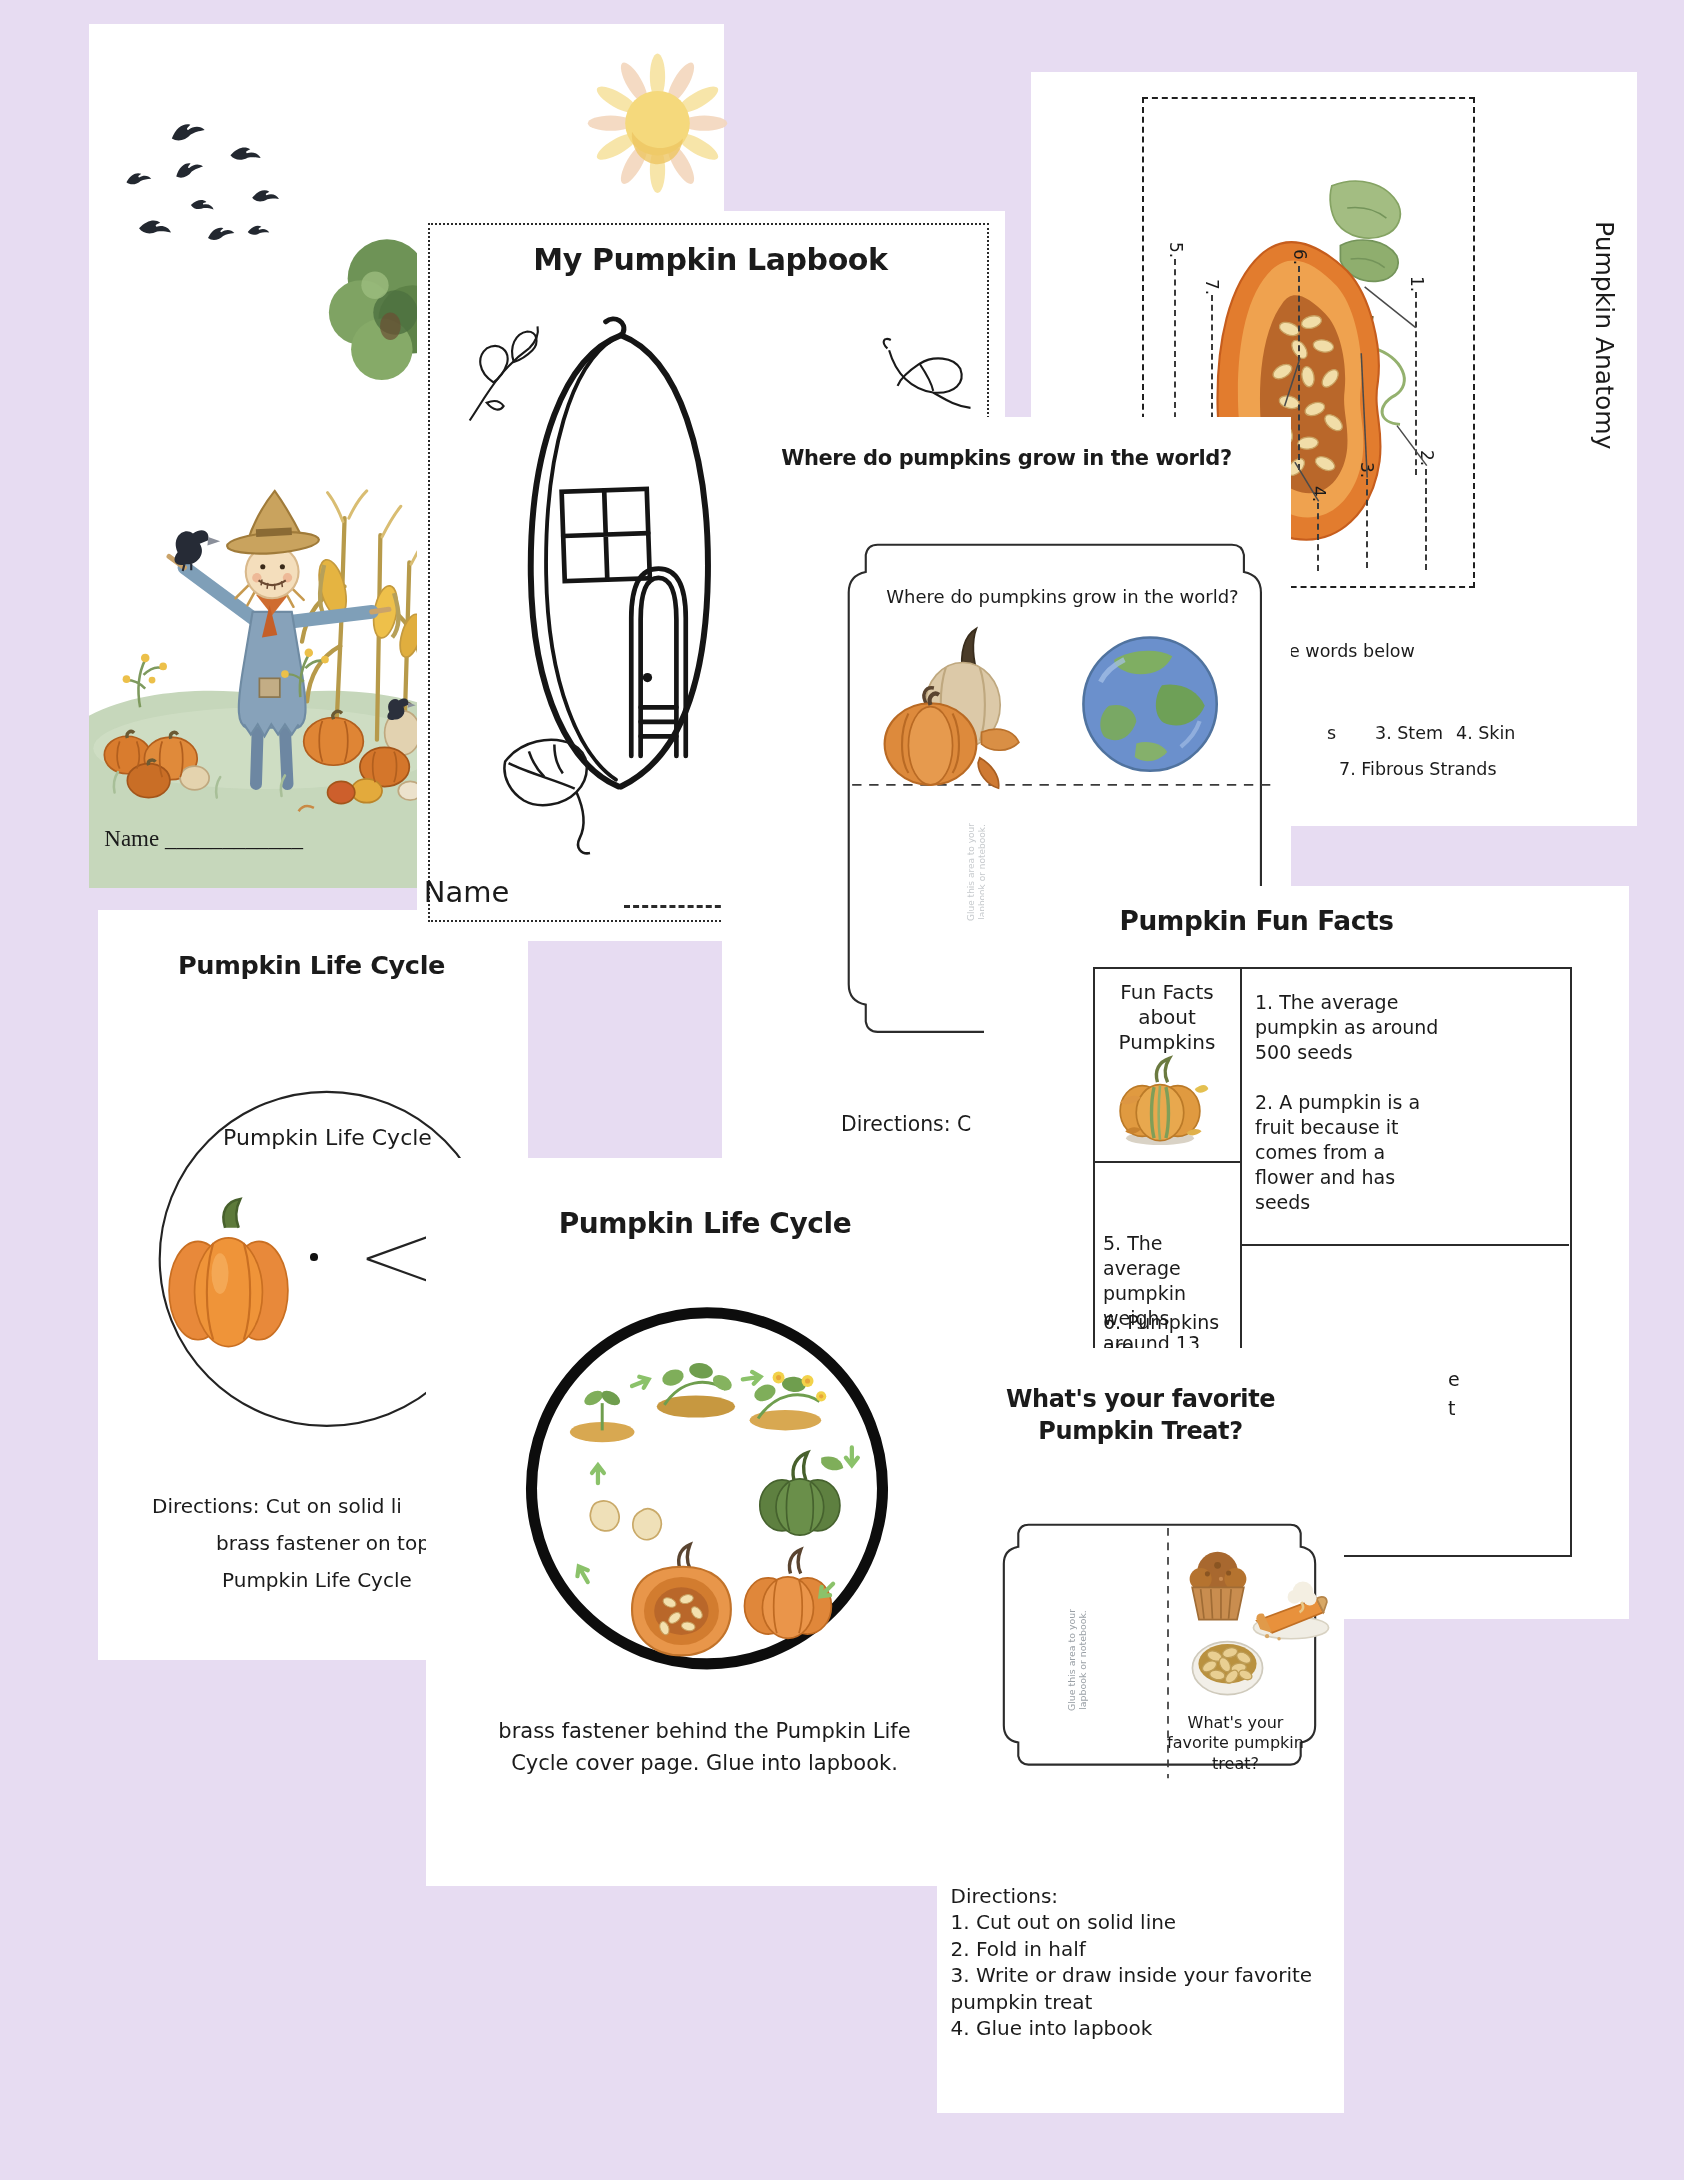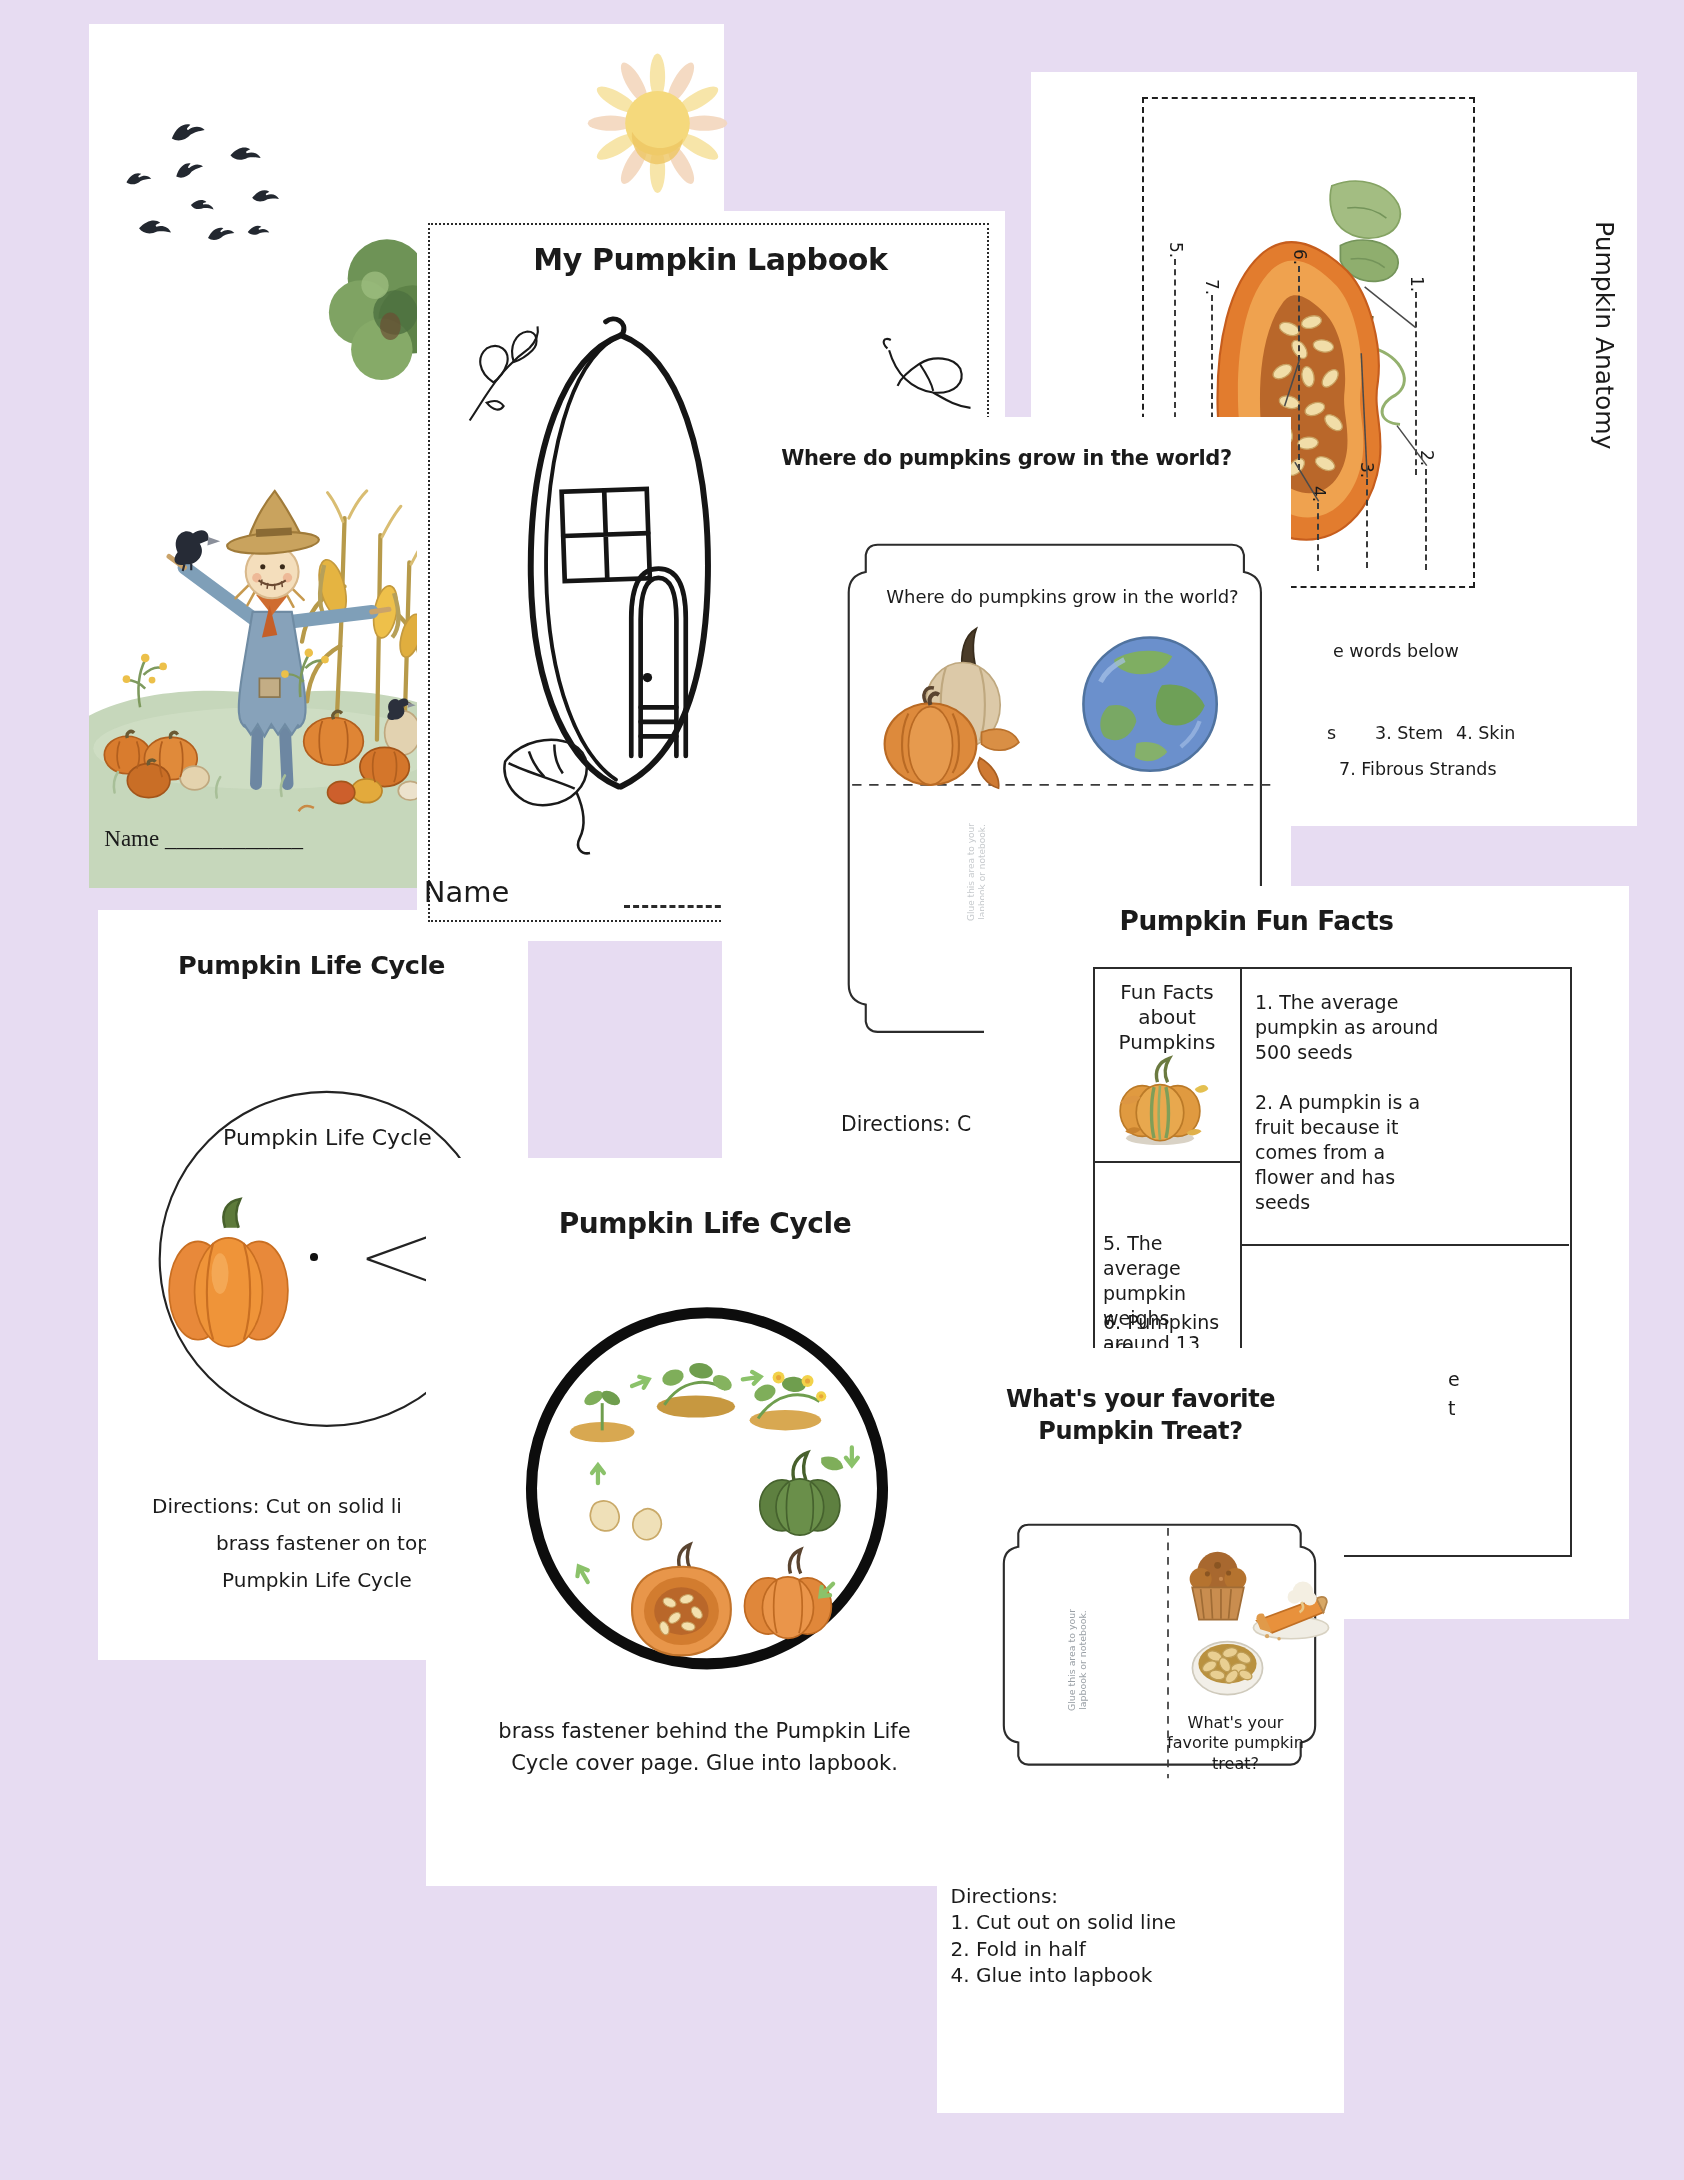--- a/index.html
+++ b/index.html
@@ -326,21 +326,21 @@
       <g stroke="#4a4a4a" stroke-width="1.8">
         <line x1="452" y1="300" x2="392" y2="252"></line>
         <line x1="316" y1="336" x2="298" y2="392"></line>
         <line x1="213" y1="432" x2="248" y2="468"></line>
         <line x1="465" y1="462" x2="430" y2="415"></line>
         <line x1="395" y1="476" x2="388" y2="330"></line>
         <line x1="338" y1="504" x2="310" y2="458"></line>
       </g>
     </svg>
 
-    <div class="frag" style="left:258px;top:569px;font-size:17.5px;margin-left:44px;">e words below</div>
+    <div class="frag" style="left:258px;top:569px;font-size:17.5px;">e words below</div>
     <div class="frag" style="left:296px;top:651px;font-size:17.5px;">s</div>
     <div class="frag" style="left:344px;top:651px;font-size:17.5px;">3. Stem</div>
     <div class="frag" style="left:425px;top:651px;font-size:17.5px;">4. Skin</div>
     <div class="frag" style="left:308px;top:687px;font-size:17.5px;text-align:center;">7. Fibrous Strands</div>
   </div>
 
   <div class="page" style="left:722px;top:417px;width:569px;height:768px;">
     <div class="abs ttl ctr" style="left:29px;top:29px;width:511px;font-size:21px;font-weight:600;">Where do pumpkins grow in the world?</div>
 
     <svg class="art" style="left:125px;top:126px;" width="431" height="511" viewBox="0 0 506 600">
@@ -554,18 +554,20 @@
     </svg>
 
     <div class="abs ctr pre" style="left:228px;top:365px;width:141px;font-size:16px;line-height:20.4px;">What's your
 favorite pumpkin
 treat?</div>
 
     <div class="abs" style="left:13.6px;top:535px;width:375px;font-size:20px;line-height:26.4px;">
       <div>Directions:</div>
       <div class="pre">1. Cut out on solid line</div>
       <div class="pre">2. Fold in half</div>
+      <div class="pre">3. Write or draw inside your favorite
+pumpkin treat</div>
       <div class="pre">4. Glue into lapbook</div>
     </div>
   </div>
 
 </div>
 
 
 </body></html>

